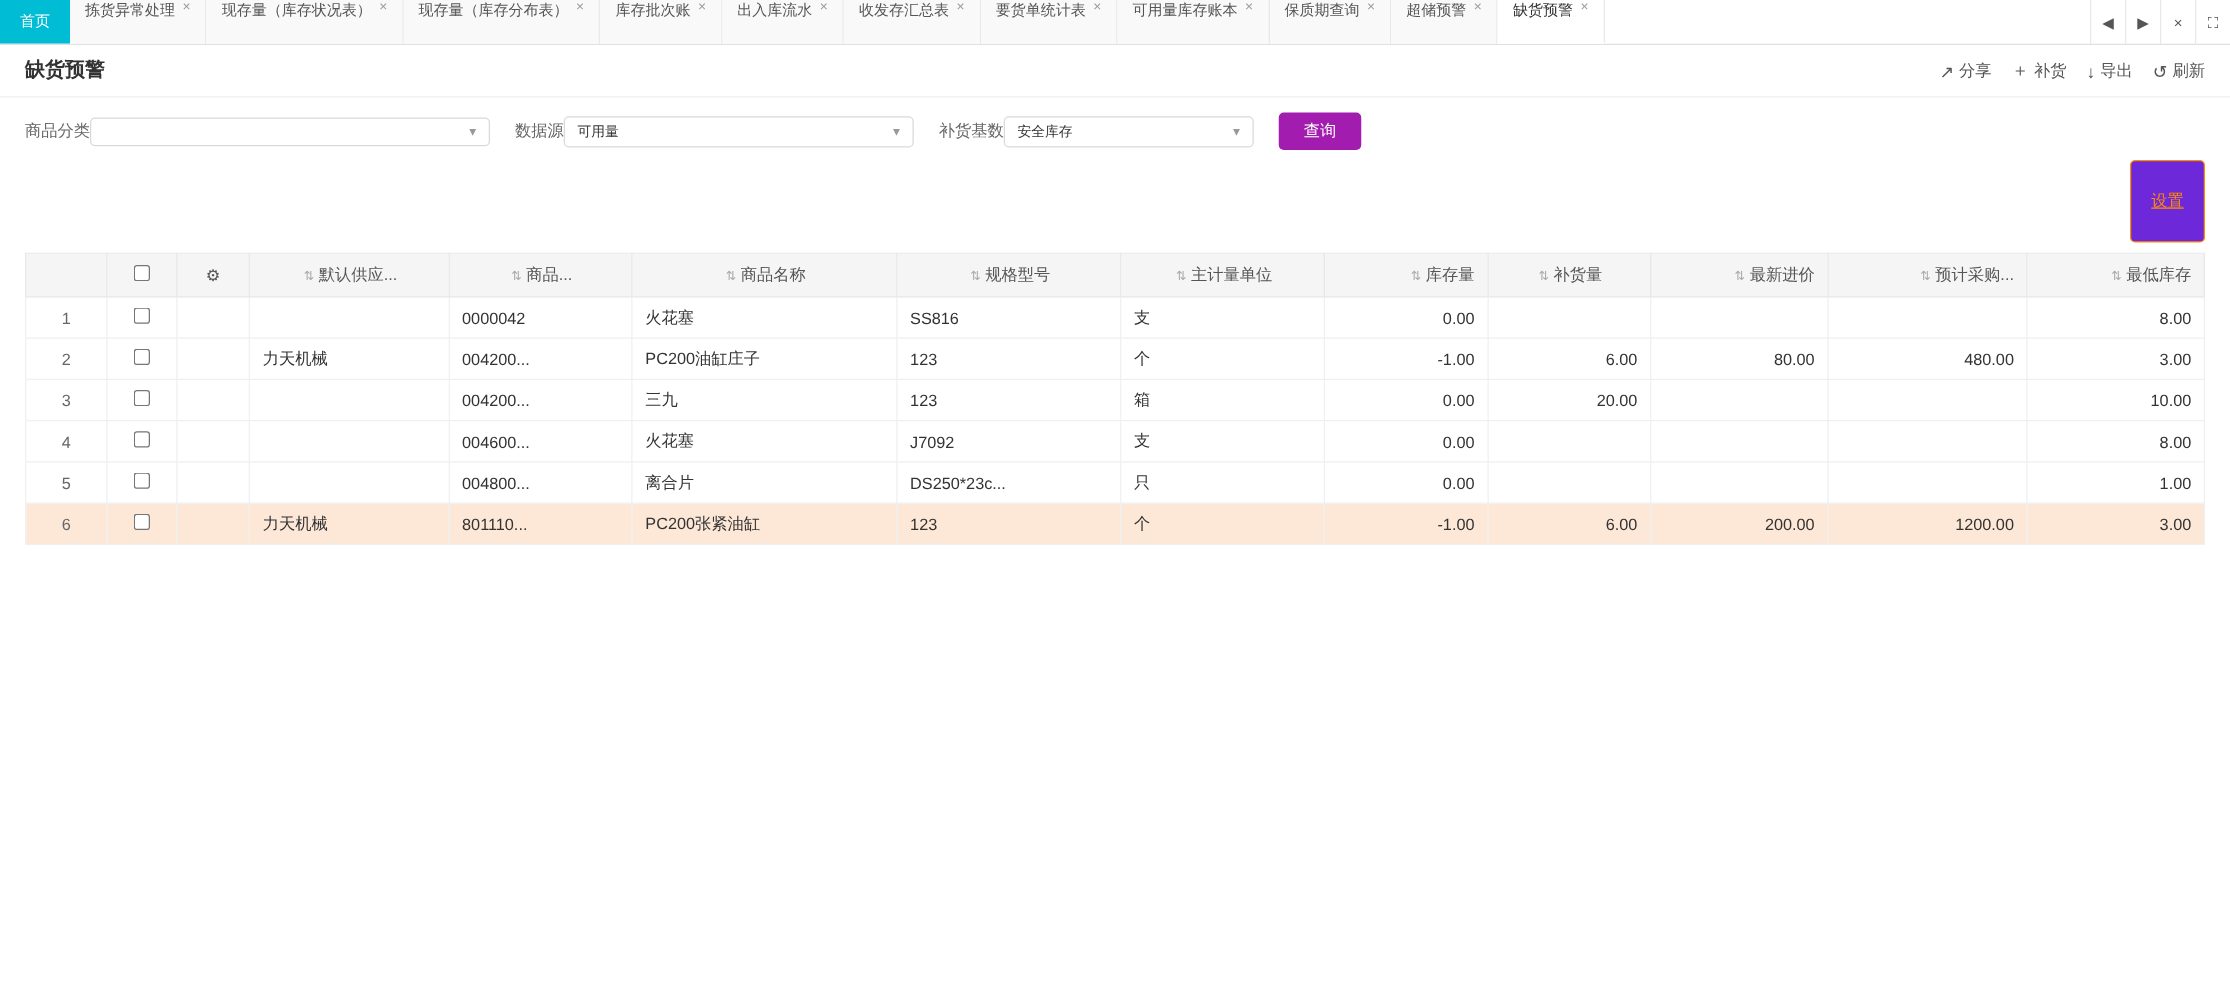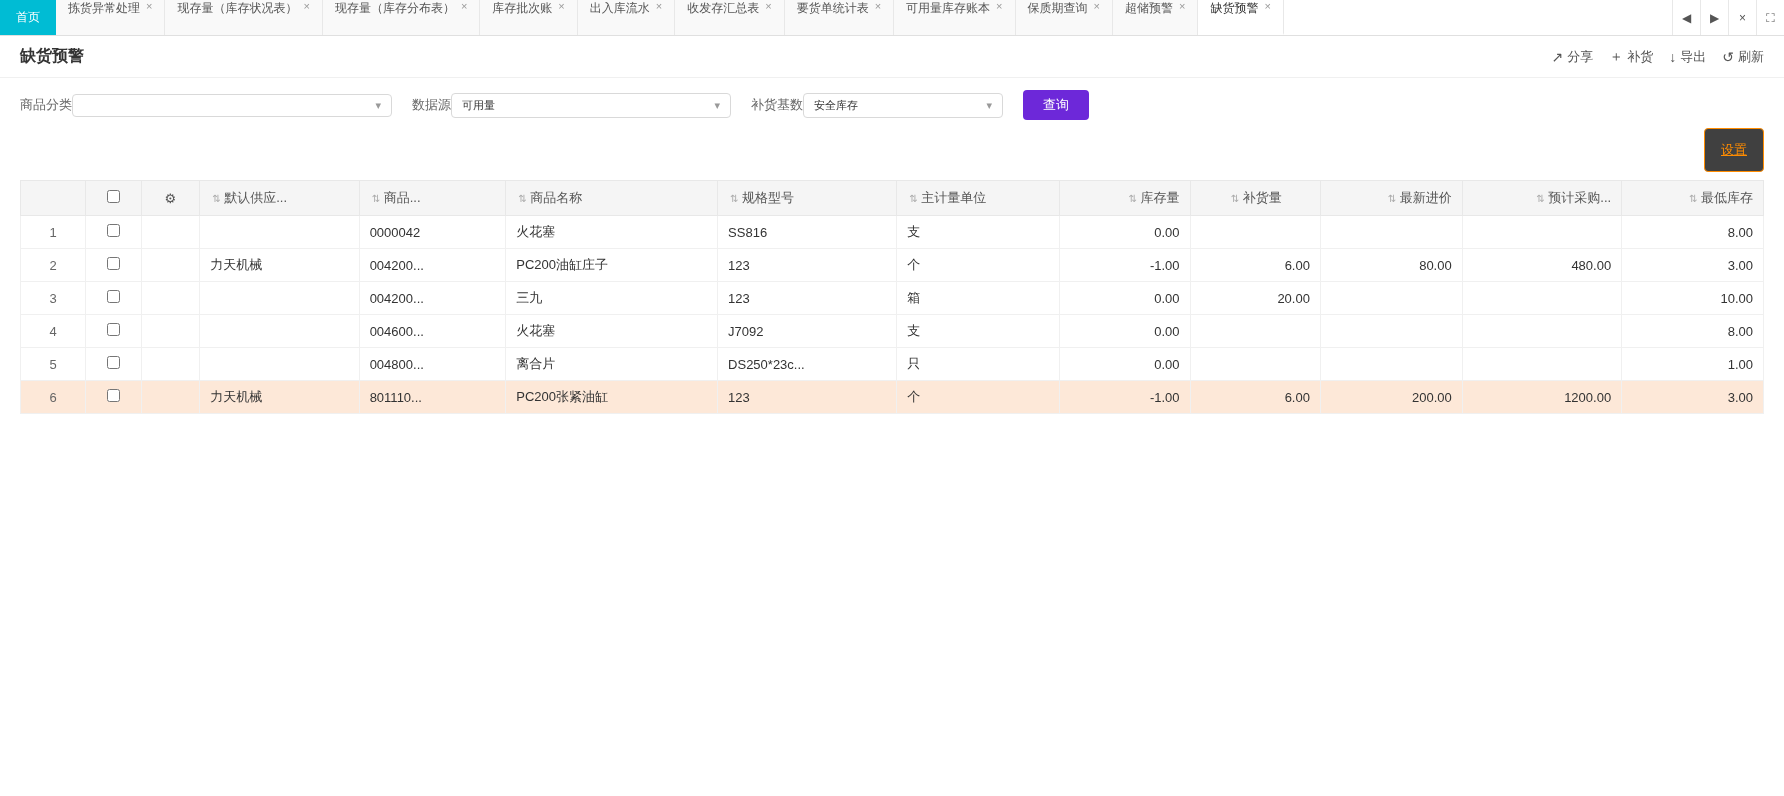--- a/index.html
+++ b/index.html
@@ -146,55 +146,55 @@
 
     
     .action-bar {
       display: flex;
       justify-content: flex-end;
       padding: 0 20px 8px 20px;
       gap: 8px;
       align-items: center;
     }
     .btn-primary {
-      background: #6d28d9;
+      background: #a21caf;
       color: #fff;
       border: none;
       border-radius: 4px;
       padding: 6px 20px;
       cursor: pointer;
       font-size: 13px;
     }
     .btn-default {
-      background: #404040;
+      background: #6d28d9;
       color: #ff8c00;
       border: 1px solid #ff8c00;
       border-radius: 4px;
-      padding: 12px 16px;
+      padding: 23px 16px;
       cursor: pointer;
       font-size: 13px;
       text-decoration: underline;
     }
 
     
     .table-wrapper {
       padding: 0 20px;
       overflow-x: auto;
     }
     table {
       width: 100%;
       border-collapse: collapse;
       font-size: 13px;
     }
     thead tr {
       background: #f5f5f5;
     }
     thead th {
       padding: 8px 10px;
-      text-align: left;
+      text-align: center;
       border: 1px solid #e8e8e8;
       font-weight: 500;
       color: #555;
       white-space: nowrap;
     }
     tbody tr {
       background: #fff;
     }
     tbody tr.highlighted {
       background: #fde8d8;

